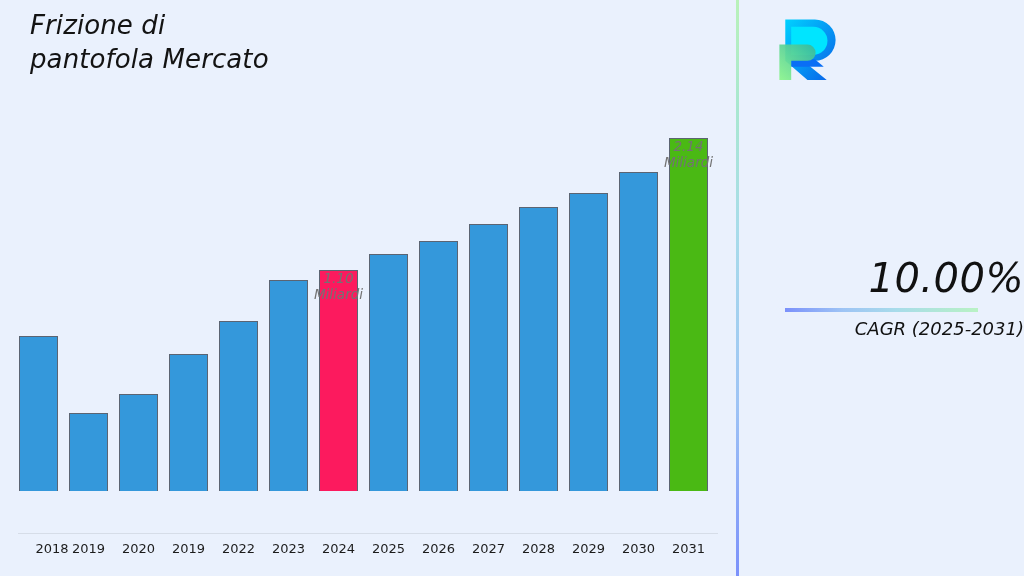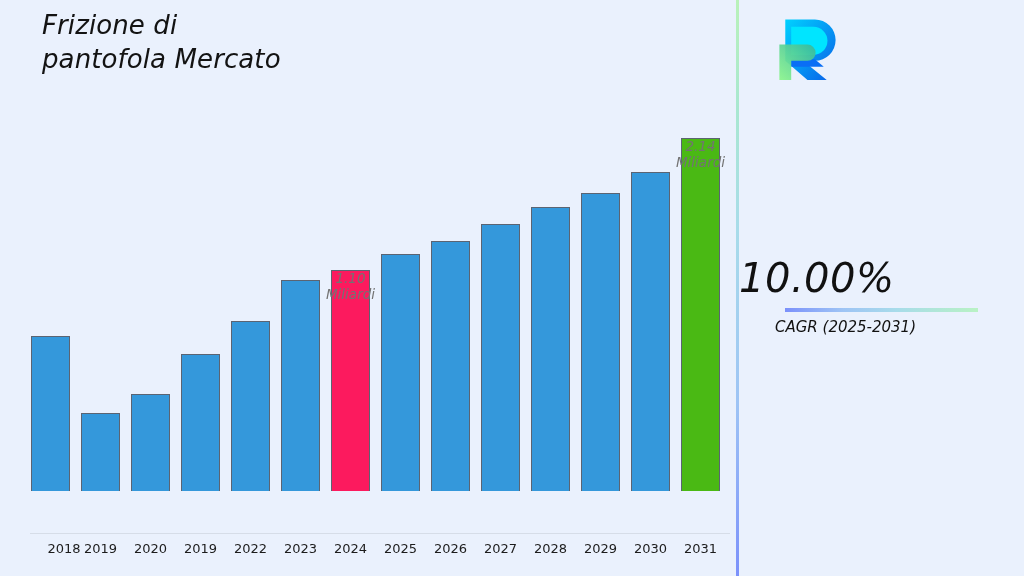--- a/index.html
+++ b/index.html
@@ -5,21 +5,21 @@
   * { margin:0; padding:0; box-sizing:border-box; }
   html, body {
     width:1024px; height:576px;
     background:#eaf1fd;
     font-family:"DejaVu Sans", sans-serif;
     overflow:hidden;
   }
   #root { position:relative; width:1024px; height:576px; background:#eaf1fd; }
 
   
-  #chart-panel { position:absolute; left:12px; top:0; width:780px; height:576px; }
+  #chart-panel { position:absolute; left:0; top:0; width:780px; height:576px; }
 
   #chart-title {
     position:absolute; left:30px; top:8px;
     font-size:26px; font-style:italic; font-weight:400;
     color:#131313; line-height:1.32; letter-spacing:.1px;
     white-space:pre-line;
     font-family:"DejaVu Sans", sans-serif;
   }
 
   #plot { position:absolute; left:0; top:0; width:736px; height:534px; }
@@ -76,32 +76,32 @@
     display:flex; align-items:center; gap:12px;
   }
   #logo-mark { width:74px; height:74px; flex:none; }
   #logo-wordmark {
     font-family:"DejaVu Sans", sans-serif;
     font-weight:bold; font-size:31px; line-height:1.02;
     color:#141d3c; letter-spacing:-0.6px;
   }
 
   #cagr-block {
-    position:absolute; left:0; top:255px; width:285px; text-align:left;
+    position:absolute; left:0; top:255px; width:285px; text-align:right;
   }
   #cagr-value {
     font-size:40px; font-style:italic; font-weight:400;
     color:#111; letter-spacing:.5px;
   }
   #cagr-rule {
     width:193px; height:4px; margin:7px auto 6px auto;
     background:linear-gradient(to right, #7b91fb 0%, #9ec4f5 30%, #a8dcea 58%, #b9f2c4 100%);
   }
   #cagr-caption {
-    font-size:15px; font-style:italic; color:#111;margin-left:36px;
+    font-size:18px; font-style:italic; color:#111;margin-left:36px;
   }
 </style>
 </head>
 <body>
 
 <div id="root">
 
   <div id="chart-panel">
 
     <div id="chart-title">Frizione di

